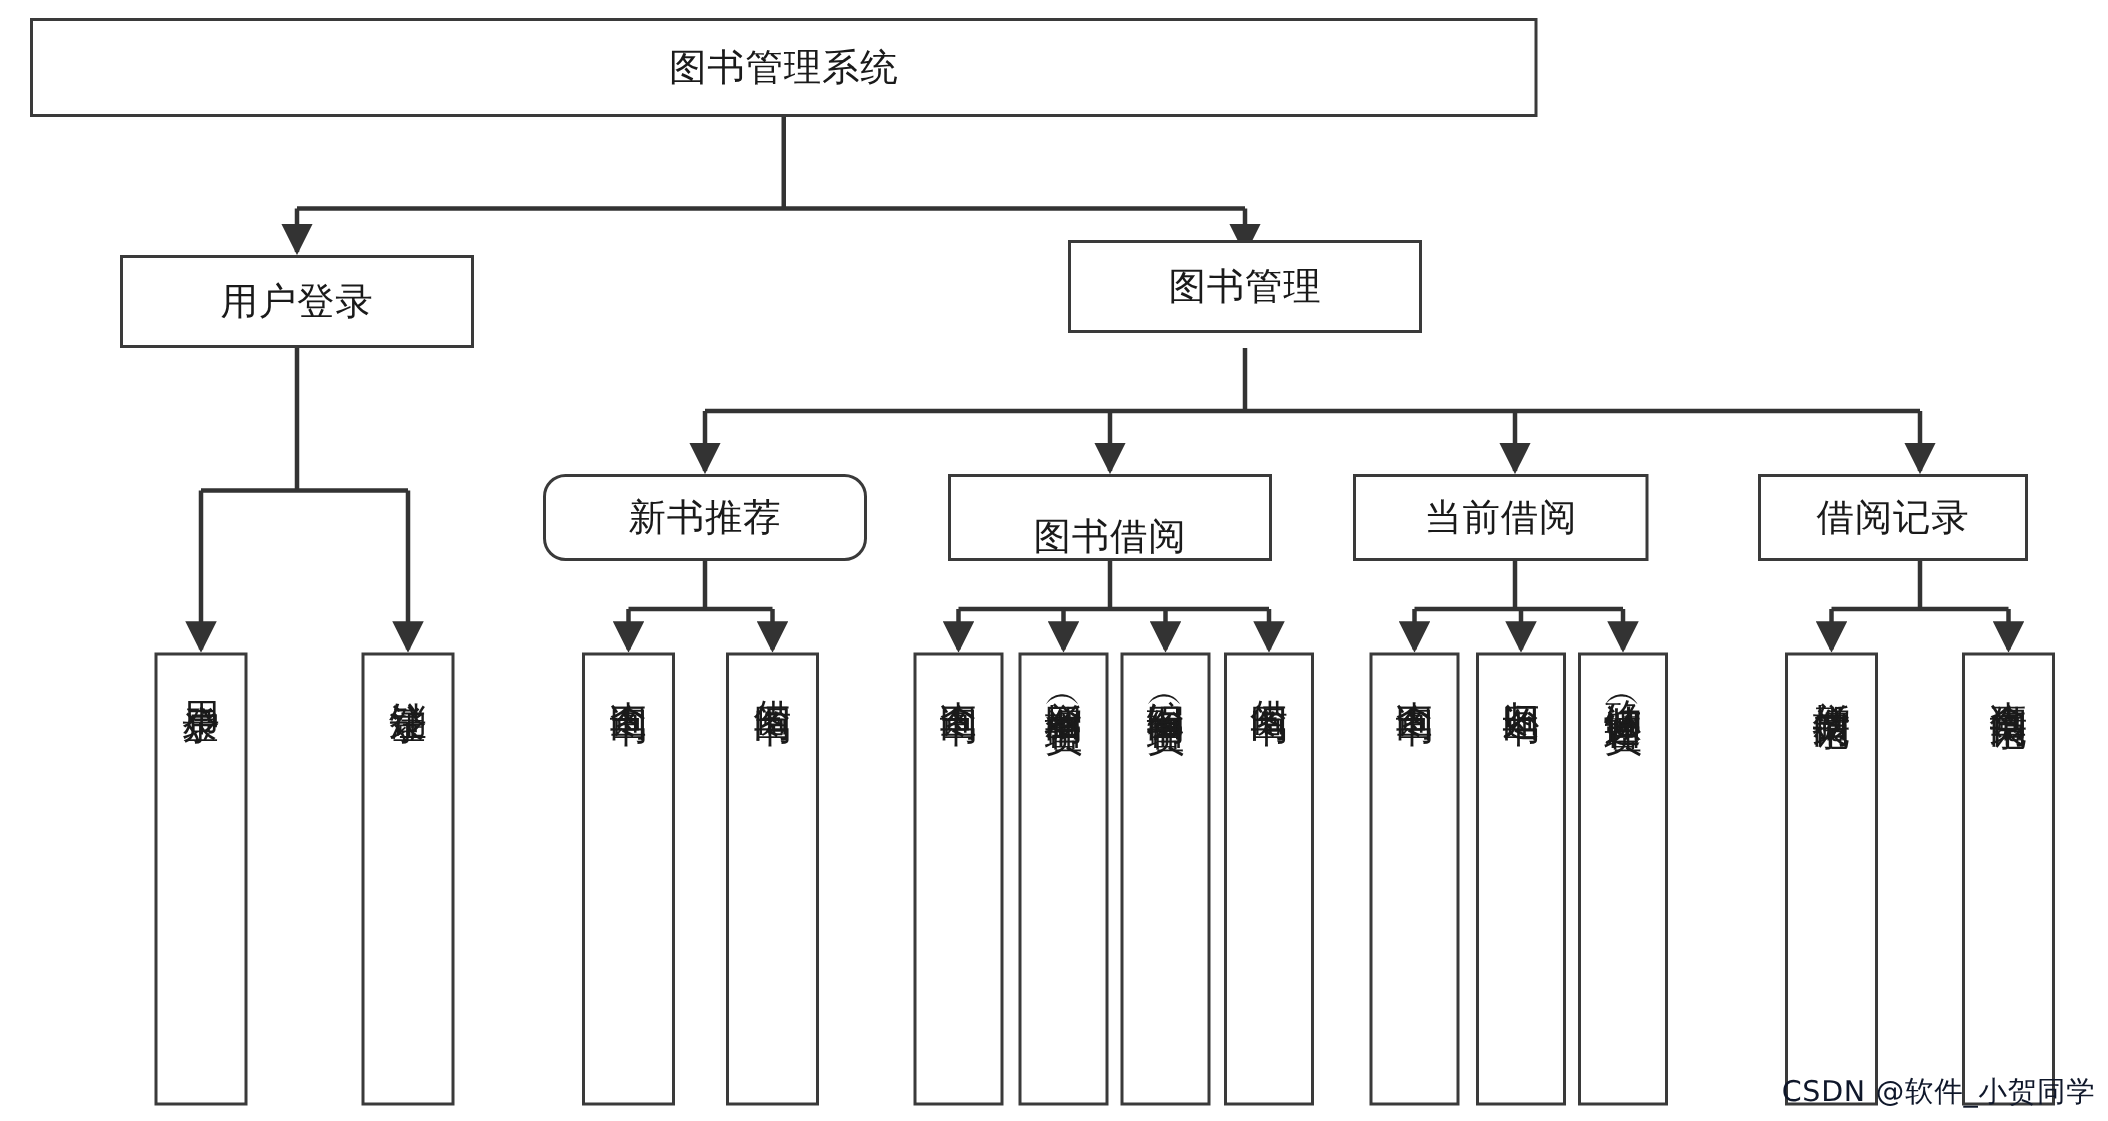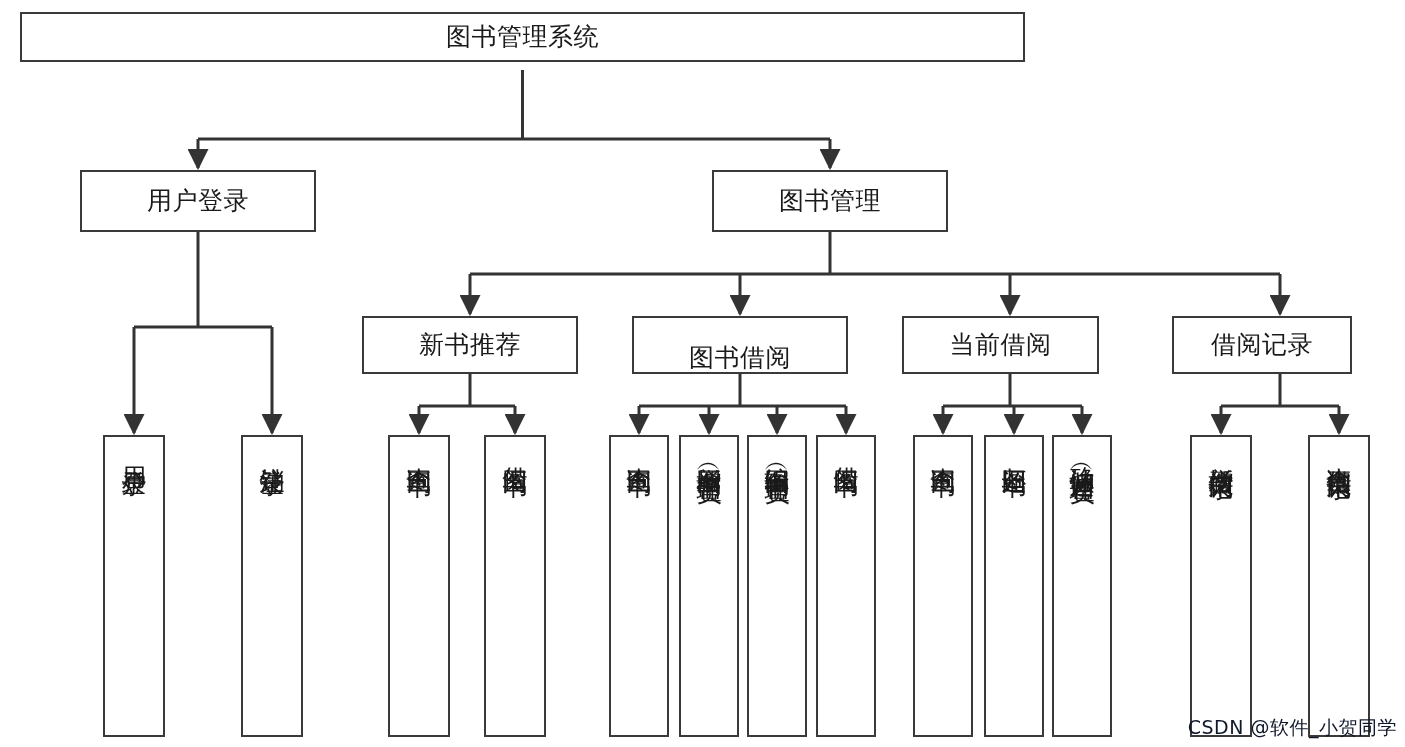--- a/index.html
+++ b/index.html
@@ -115,32 +115,32 @@
         <line x1="943" y1="406" x2="943" y2="433" marker-end="url(#arrow)"></line>
         <line x1="1014" y1="406" x2="1014" y2="433" marker-end="url(#arrow)"></line>
         <line x1="1082" y1="406" x2="1082" y2="433" marker-end="url(#arrow)"></line>
         <line x1="1280" y1="374" x2="1280" y2="406"></line>
         <line x1="1221" y1="406" x2="1339" y2="406"></line>
         <line x1="1221" y1="406" x2="1221" y2="433" marker-end="url(#arrow)"></line>
         <line x1="1339" y1="406" x2="1339" y2="433" marker-end="url(#arrow)"></line>
       </g>
   </svg>
 
-  <div class="node root horiz" style="left:20px;top:12px;width:1005px;height:50px;">
+  <div class="node root horiz" style="left:20px;top:12px;width:1005px;height:66px;">
     <span class="label">图书管理系统</span>
   </div>
 
   <div class="node horiz" style="left:80px;top:170px;width:236px;height:62px;">
     <span class="label">用户登录</span>
   </div>
-  <div class="node horiz" style="left:712px;top:170px;width:236px;height:62px;">
+  <div class="node horiz" style="left:712px;top:160px;width:236px;height:62px;">
     <span class="label">图书管理</span>
   </div>
 
-  <div class="node horiz" style="left:362px;top:316px;width:216px;height:58px;">
+  <div class="node horiz" style="left:362px;top:316px;width:216px;height:58px;border-radius:15px;">
     <span class="label">新书推荐</span>
   </div>
   <div class="node horiz" style="left:632px;top:316px;width:216px;height:58px;align-items:flex-end;">
     <span class="label">图书借阅</span>
   </div>
   <div class="node horiz" style="left:902px;top:316px;width:197px;height:58px;">
     <span class="label">当前借阅</span>
   </div>
   <div class="node horiz" style="left:1172px;top:316px;width:180px;height:58px;">
     <span class="label">借阅记录</span>

